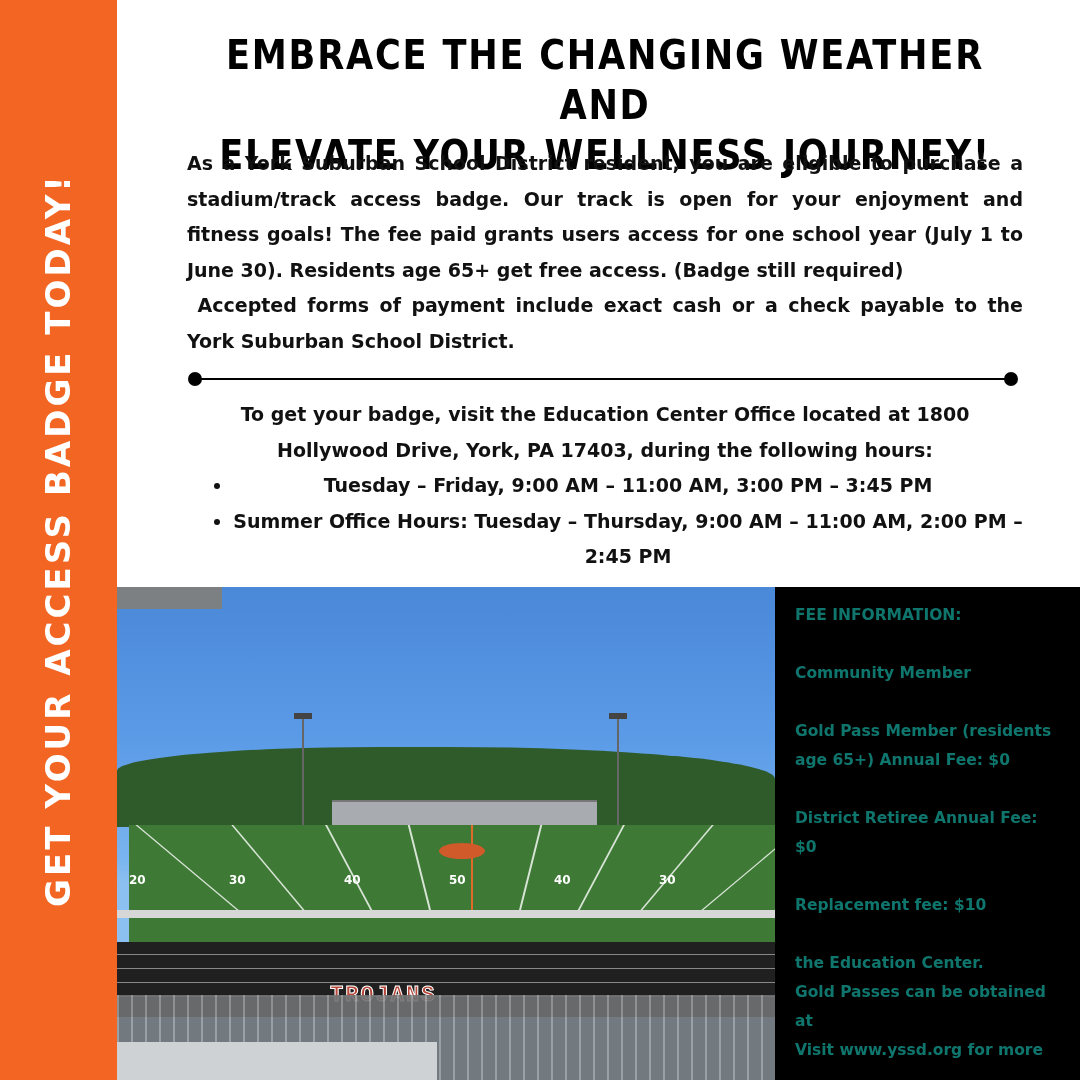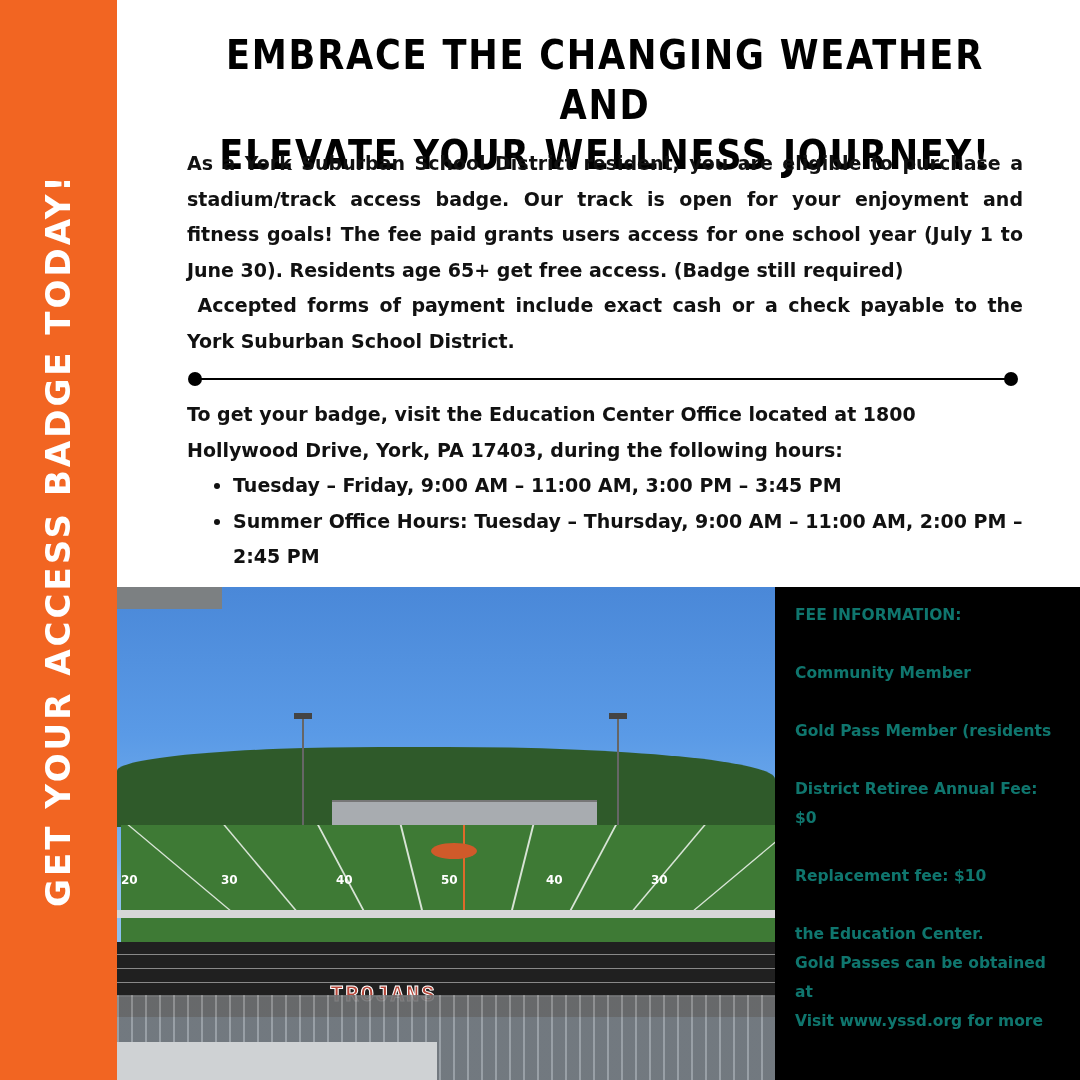--- a/index.html
+++ b/index.html
@@ -1,36 +1,36 @@
 <!DOCTYPE html>
 <html><head>
 <meta charset="utf-8">
 <style>
   html, body { margin:0; padding:0; }
   body { width:1080px; height:1080px; position:relative; overflow:hidden; background:#ffffff; font-family:"DejaVu Sans Condensed","DejaVu Sans", sans-serif; }
   .side-bar { position:absolute; left:0; top:0; width:117px; height:1080px; background:#f26522; }
   .side-text { position:absolute; left:58px; top:540px; transform:translate(-50%,-50%) rotate(-90deg); white-space:nowrap; color:#ffffff; font-family:"DejaVu Sans", sans-serif; font-weight:bold; font-size:34px; letter-spacing:3px; transform-origin:center; }
   .headline { position:absolute; left:160px; top:30px; width:890px; text-align:center; font-family:"DejaVu Sans", sans-serif; font-weight:bold; font-size:40px; line-height:50px; letter-spacing:2px; color:#000; text-transform:uppercase; transform:scaleX(0.88); transform-origin:center top; }
-  .body-text { position:absolute; left:187px; width:836px; font-family:"DejaVu Sans", sans-serif; font-weight:bold; font-size:19px; line-height:35.5px; color:#111; }
+  .body-text { position:absolute; left:187px; width:836px; font-family:"DejaVu Sans", sans-serif; font-weight:bold; font-size:19px; line-height:35.5px; color:#111;text-align:center; }
   .para1 { top:146px; text-align:justify; }
   .para1 p { margin:0; }
   .divider { position:absolute; left:188px; top:372px; width:830px; height:14px; }
   .divider .line { position:absolute; left:6px; right:6px; top:6px; height:2px; background:#000; }
   .divider .dot { position:absolute; top:0; width:14px; height:14px; border-radius:50%; background:#000; }
   .divider .dot.l { left:0; } .divider .dot.r { right:0; }
   .para2 { top:397px; }
   .para2 p { margin:0; }
   .para2 ul { margin:0; padding-left:46px; }
   .para2 li { margin:0; }
   .photo { position:absolute; left:117px; top:587px; width:658px; height:493px; overflow:hidden; background:linear-gradient(#4a88d8 0%, #5a9ae6 30%, #7ab4ef 55%, #8cc0f0 60%); }
   .trees { position:absolute; left:0; top:160px; width:100%; height:80px; background:#2f5a2a; border-radius:40% 50% 0 0 / 30% 40% 0 0; }
   .stands { position:absolute; left:215px; top:213px; width:265px; height:24px; background:#a8acb0; border-top:2px solid #777; }
   .pole { position:absolute; width:2px; background:#666; top:130px; height:110px; }
   .pole .lamp { position:absolute; top:-4px; left:-8px; width:18px; height:6px; background:#444; }
-  .field { position:absolute; left:4px; top:238px; width:100%; height:135px; background:#3e7a35; }
+  .field { position:absolute; left:12px; top:238px; width:100%; height:135px; background:#3e7a35; }
   .field .ln { position:absolute; top:0; width:2px; height:90px; background:rgba(255,255,255,0.8); }
   .field .num { position:absolute; top:48px; color:#fff; font-size:12px; font-weight:bold; font-family:"DejaVu Sans", sans-serif; }
   .field .logo { position:absolute; left:310px; top:18px; width:46px; height:16px; border-radius:50%; background:#d05a2a; }
   .sideline { position:absolute; left:0; top:323px; width:100%; height:8px; background:#d7d7d7; }
   .track { position:absolute; left:0; top:355px; width:100%; height:75px; background:#202020; }
   .track .lane { position:absolute; left:0; width:100%; height:1px; background:#888; }
   .trojans { position:absolute; left:213px; top:396px; color:#b8473a; font-family:Liberation Mono, monospace; font-weight:bold; font-size:22px; letter-spacing:2px; -webkit-text-stroke:1px #fff; }
   .fence { position:absolute; left:0; top:408px; width:100%; height:85px; background:repeating-linear-gradient(90deg,#9a9c9e 0 2px,#6f7173 2px 14px); opacity:0.9; }
   .bleacher { position:absolute; left:0; top:455px; width:320px; height:38px; background:#cfd2d4; }
   .roof { position:absolute; left:0; top:0; width:105px; height:22px; background:#7c8082; }
@@ -108,20 +108,21 @@
   <div class="fence"></div>
   <div class="bleacher"></div>
 </div>
 
 <div class="fee-panel">
   <p>FEE INFORMATION:</p>
   <div class="gap"></div>
   <p>Community Member</p>
   <div class="gap"></div>
   <p>Gold Pass Member (residents</p>
+  <p>age 65+) Annual Fee: $0</p>
   <div class="gap"></div>
   <p>District Retiree Annual Fee: $0</p>
   <div class="gap"></div>
   <p>Replacement fee: $10</p>
   <div class="gap"></div>
   <p>the Education Center.</p>
   <p>Gold Passes can be obtained at</p>
   <p>Visit www.yssd.org for more</p>
 
 </div>

